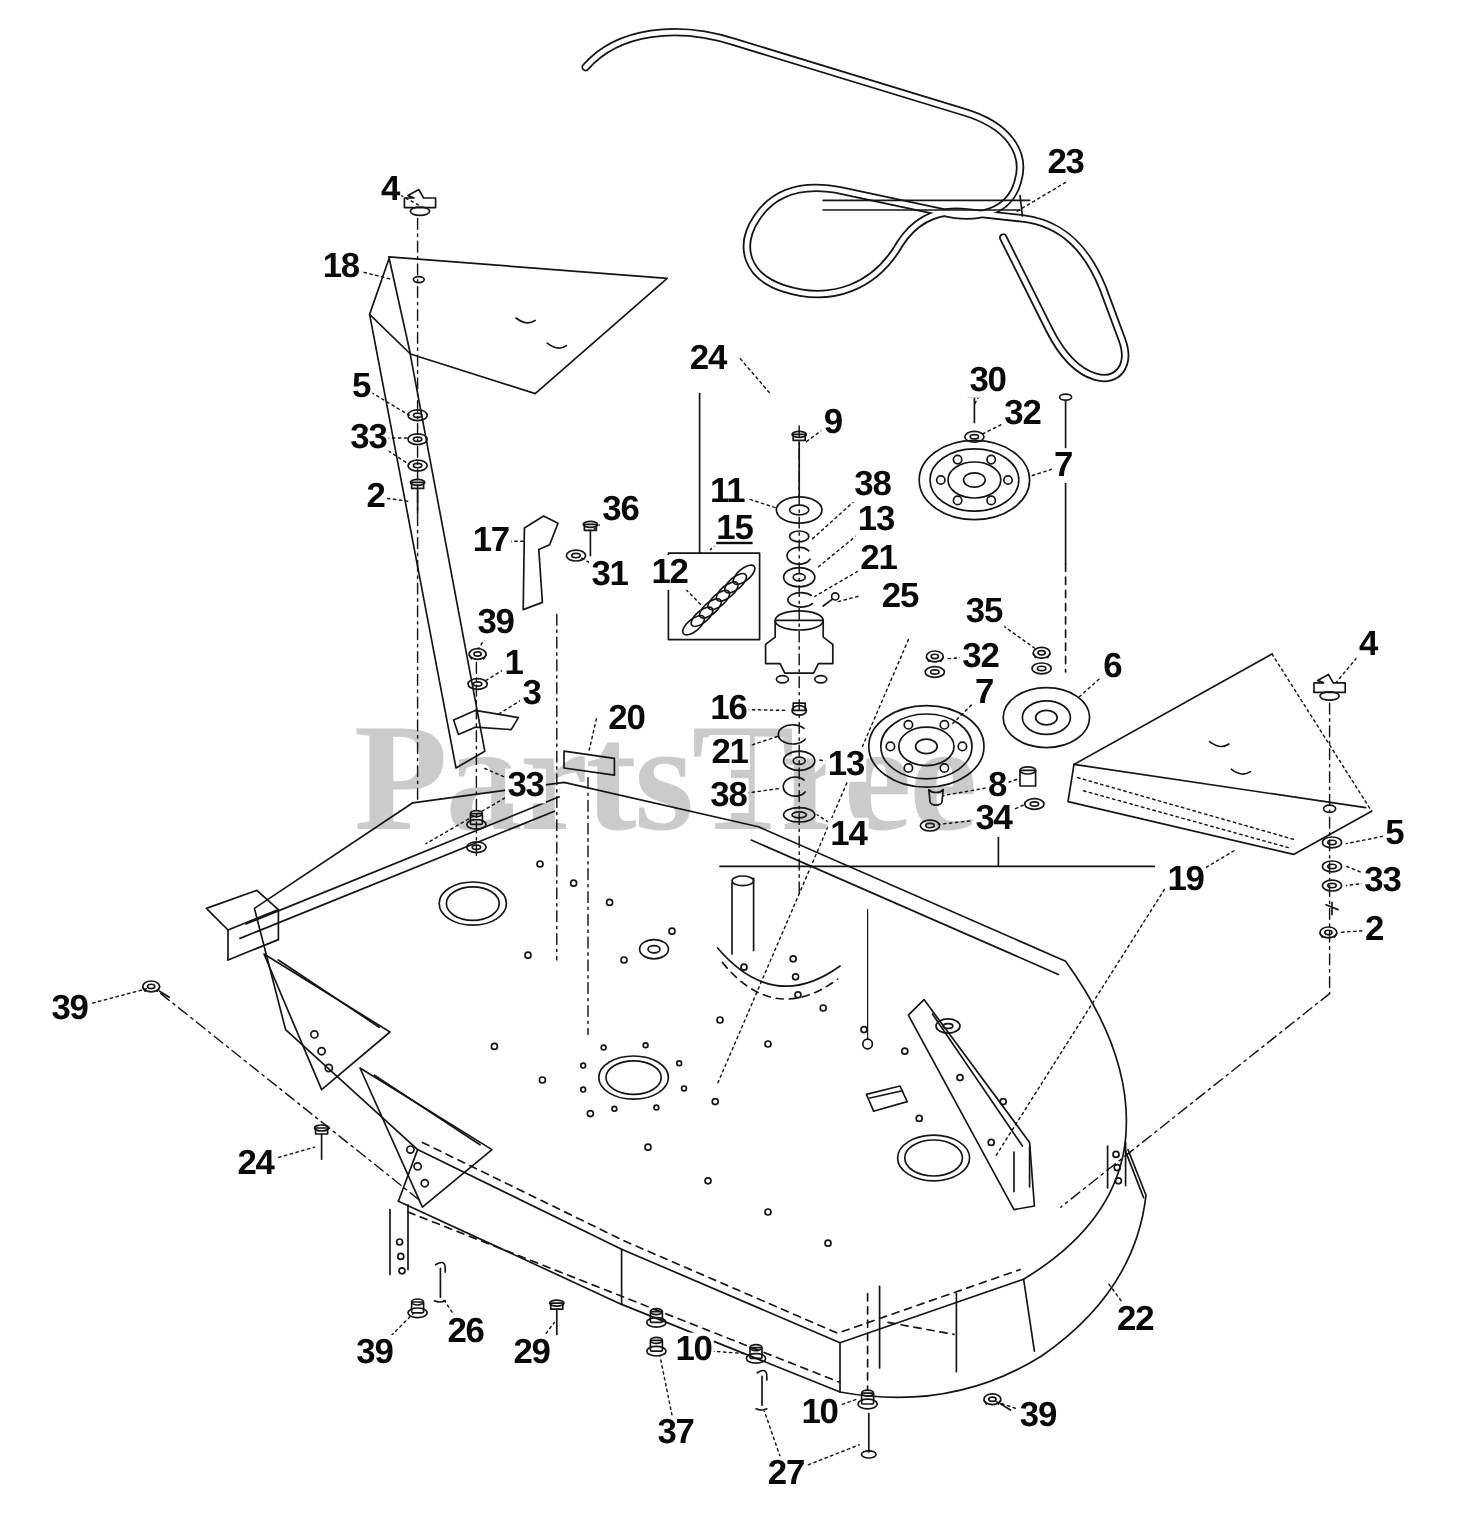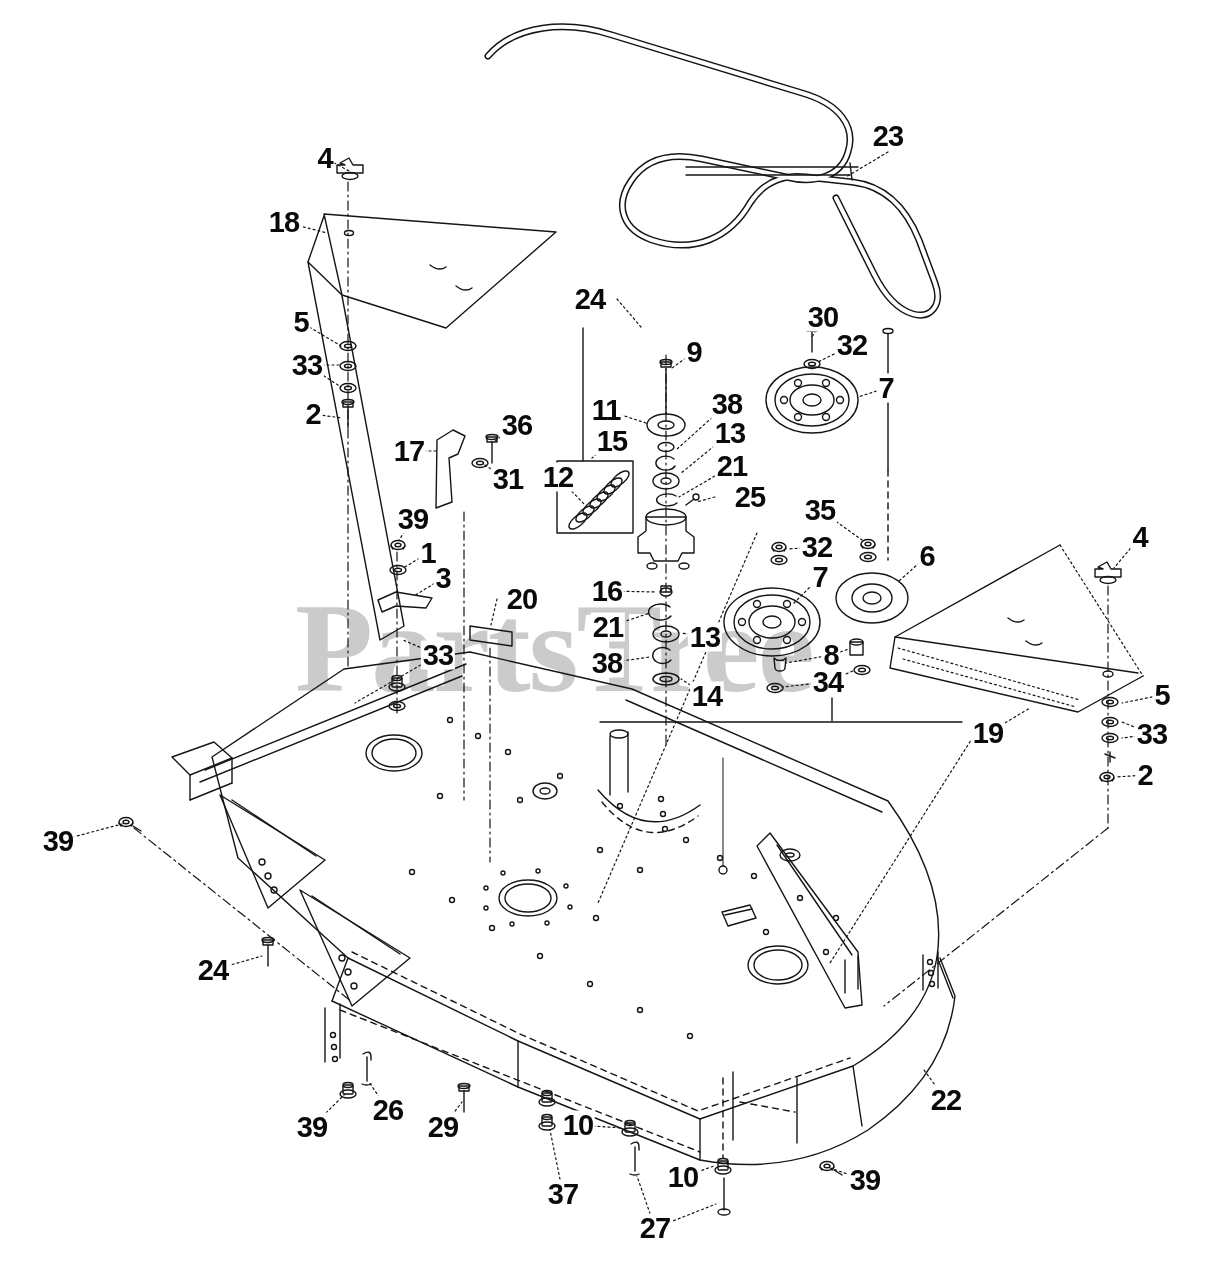--- a/index.html
+++ b/index.html
@@ -422,21 +422,21 @@
       <div class="callout" style="left: 301px; top: 322px;">5</div>
       <div class="callout" style="left: 307px; top: 365px;">33</div>
       <div class="callout" style="left: 313px; top: 414px;">2</div>
       <div class="callout" style="left: 888px; top: 136px;">23</div>
       <div class="callout" style="left: 590px; top: 299px;">24</div>
       <div class="callout" style="left: 694px; top: 352px;">9</div>
       <div class="callout" style="left: 823px; top: 317px;">30</div>
       <div class="callout" style="left: 852px; top: 345px;">32</div>
       <div class="callout" style="left: 886px; top: 388px;">7</div>
       <div class="callout" style="left: 606px; top: 410px;">11</div>
-      <div class="callout" style="left: 612px; top: 441px;">15</div>
+      <div class="callout" style="left: 612px; top: 441px; text-decoration: underline;">15</div>
       <div class="callout" style="left: 727px; top: 404px;">38</div>
       <div class="callout" style="left: 730px; top: 433px;">13</div>
       <div class="callout" style="left: 732px; top: 466px;">21</div>
       <div class="callout" style="left: 750px; top: 497px;">25</div>
       <div class="callout" style="left: 558px; top: 477px;">12</div>
       <div class="callout" style="left: 409px; top: 451px;">17</div>
       <div class="callout" style="left: 517px; top: 425px;">36</div>
       <div class="callout" style="left: 508px; top: 479px;">31</div>
       <div class="callout" style="left: 413px; top: 519px;">39</div>
       <div class="callout" style="left: 428px; top: 553px;">1</div>

